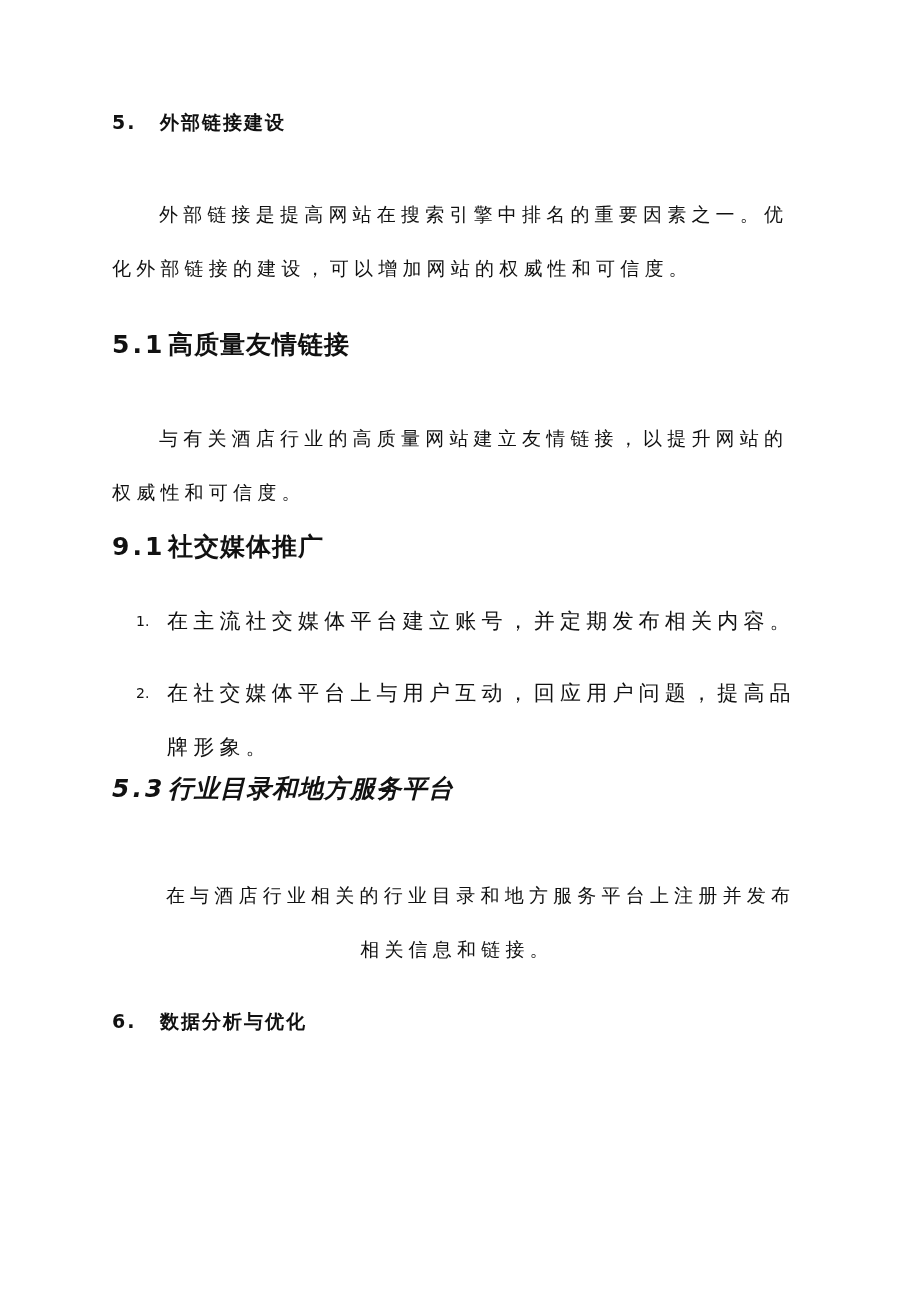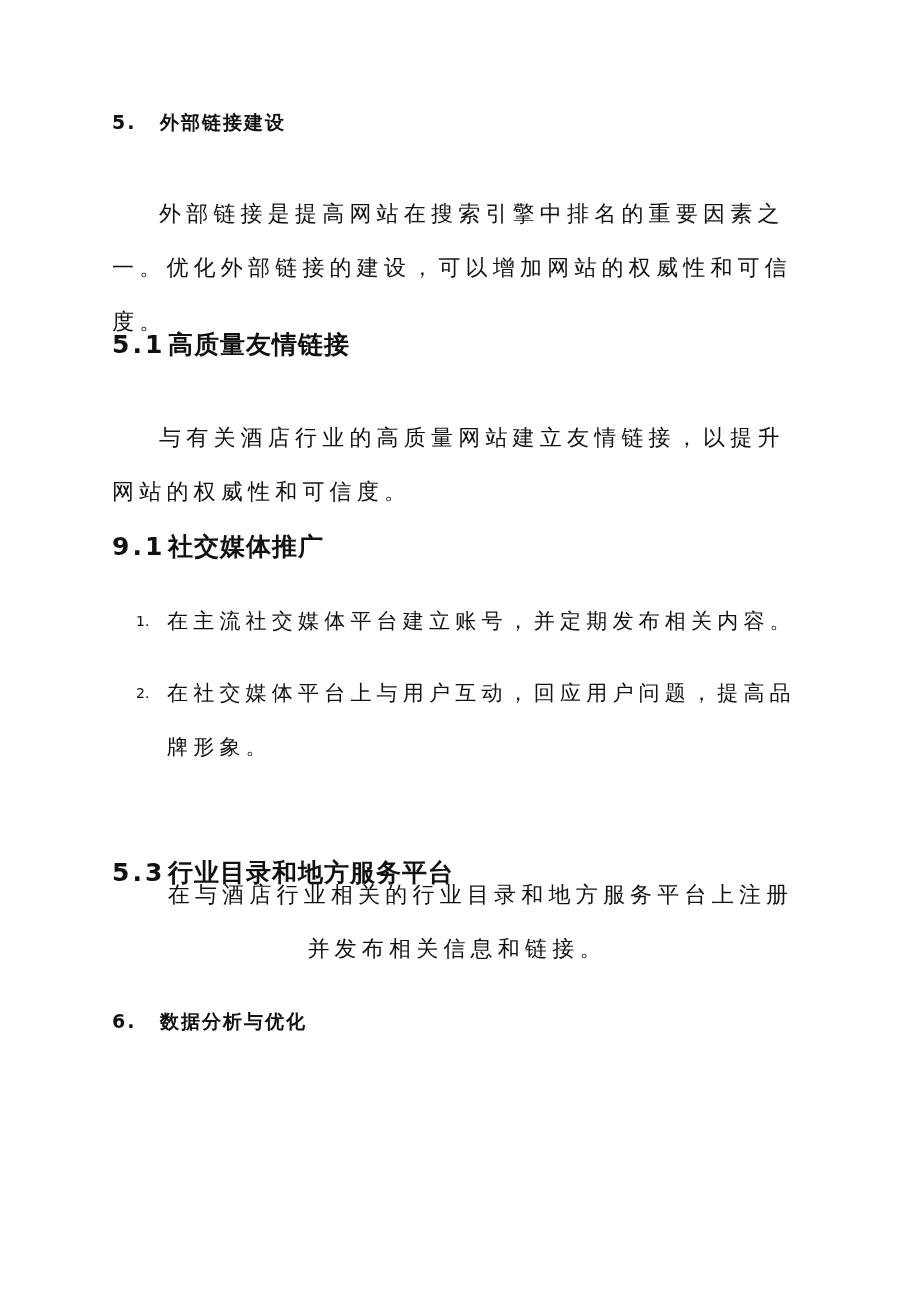--- a/index.html
+++ b/index.html
@@ -3,21 +3,21 @@
 <meta charset="utf-8">
 <style>
   html, body { margin: 0; padding: 0; background: #ffffff; }
   body { width: 921px; height: 1302px; position: relative; overflow: hidden;
          font-family: "DejaVu Sans", sans-serif; color: #111111; }
   .page { position: absolute; left: 0; top: 0; width: 921px; height: 1302px; }
   .h1 { position: absolute; left: 112px; font-size: 19px; font-weight: bold; letter-spacing: 2px; white-space: nowrap; }
   .h1 .num { display: inline-block; width: 48px; }
   .h2 { position: absolute; left: 112px; font-size: 25px; font-weight: bold; letter-spacing: 1px; white-space: nowrap; }
   .h2 .num { display: inline-block; width: 56px; letter-spacing: 3px; }
-  .p { position: absolute; left: 112px; width: 690px; font-size: 22px; line-height: 54px;
+  .p { position: absolute; left: 112px; width: 690px; font-size: 19px; line-height: 54px;
        letter-spacing: 5.2px; text-indent: 47px; margin: 0; }
   .li { position: absolute; left: 136px; width: 666px; font-size: 21px; line-height: 54px; letter-spacing: 5.2px; }
   .li .marker { position: absolute; left: 0; top: 0; font-size: 14px; letter-spacing: 0; }
   .li .text { display: block; margin-left: 31px; }
 </style>
 </head>
 <body>
 
 <div class="page">
 
@@ -40,21 +40,21 @@
   <div class="li" style="top:594px;">
     <span class="marker">1.</span>
     <span class="text">在主流社交媒体平台建立账号，并定期发布相关内容。</span>
   </div>
 
   <div class="li" style="top:666px;">
     <span class="marker">2.</span>
     <span class="text">在社交媒体平台上与用户互动，回应用户问题，提高品牌形象。</span>
   </div>
 
-  <div class="h2" style="top:856px;">
+  <div class="h2" style="top:772px;font-style:italic;">
     <span class="num">5.3</span><span>行业目录和地方服务平台</span>
   </div>
 
   <p class="p" style="top:868px;text-align:center;">在与酒店行业相关的行业目录和地方服务平台上注册并发布相关信息和链接。</p>
 
   <div class="h1" style="top:1009px;">
     <span class="num">6.</span><span>数据分析与优化</span>
   </div>
 
 

